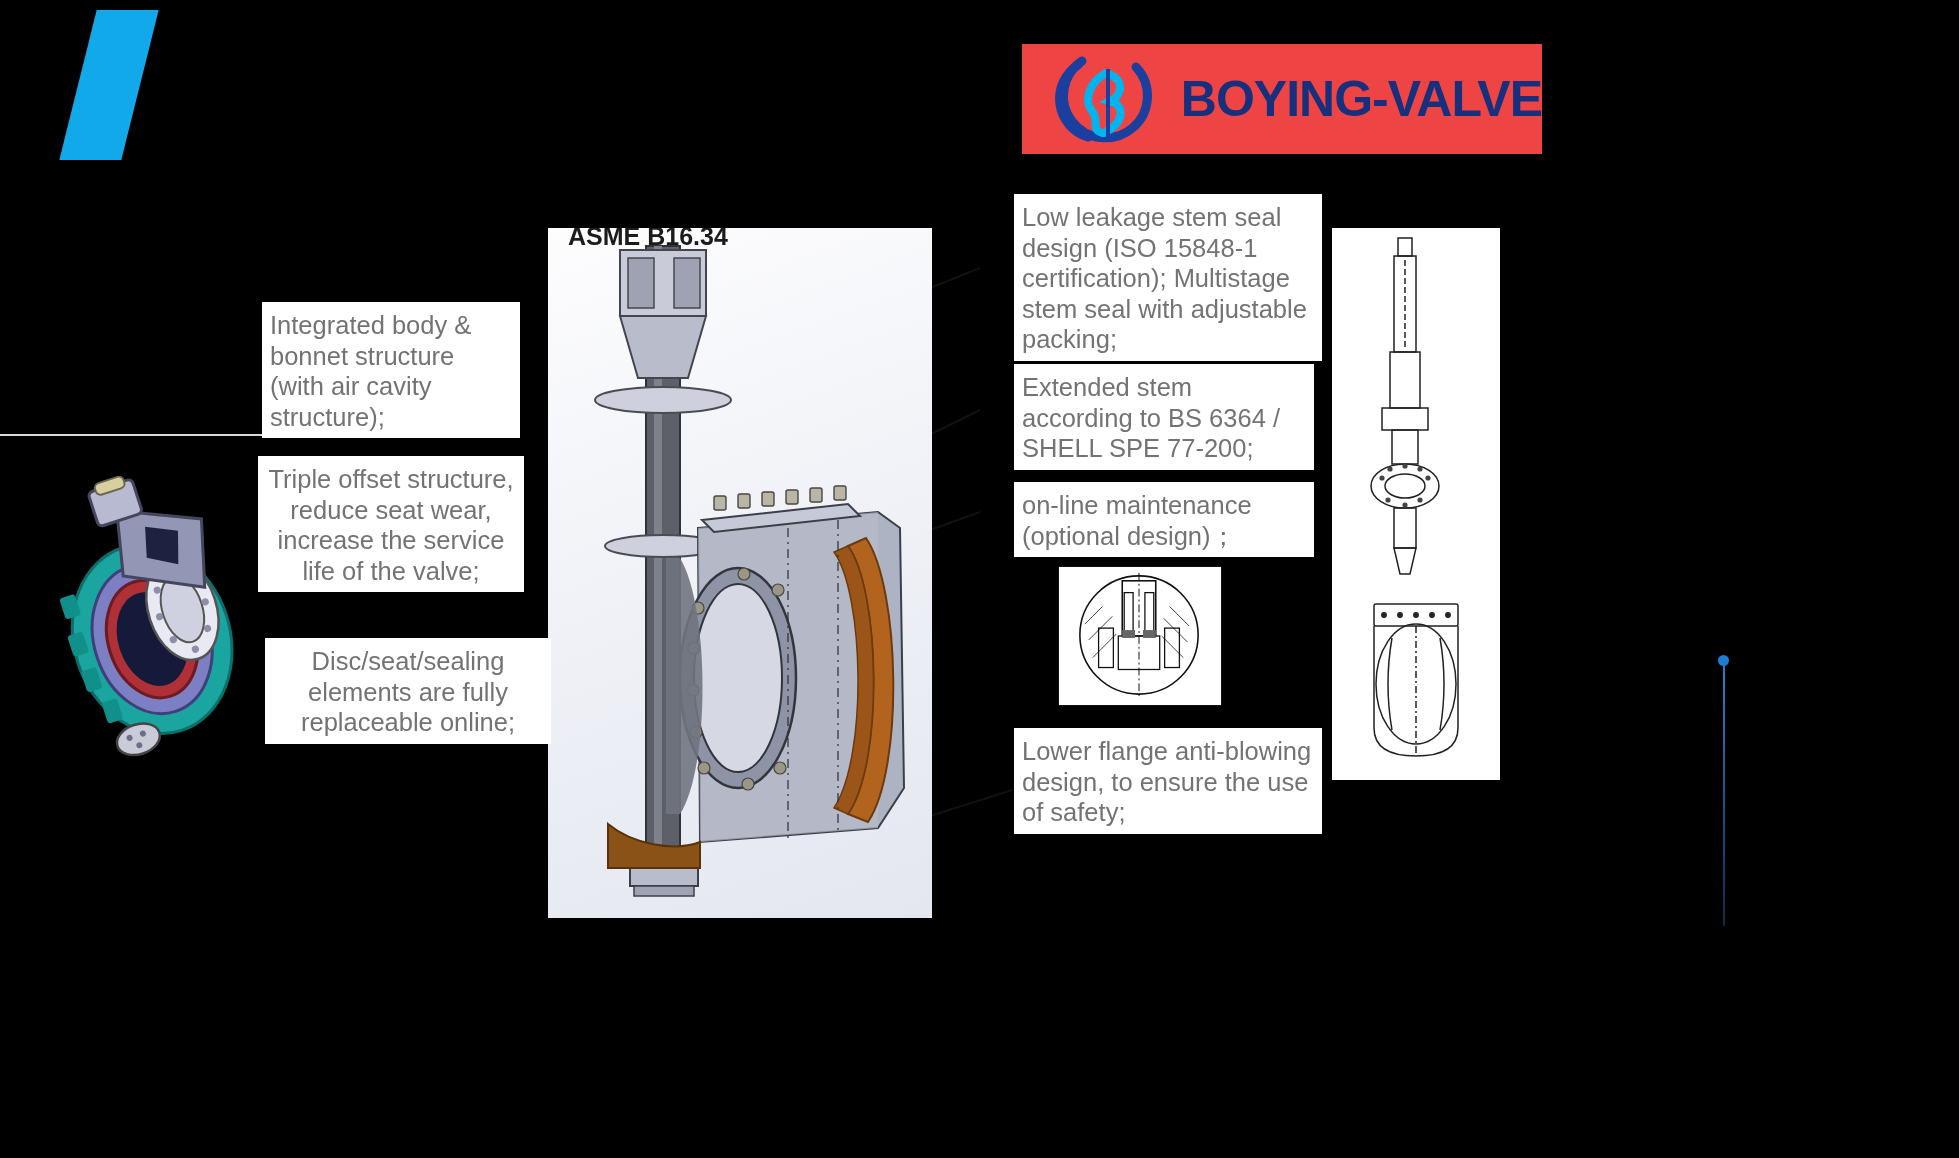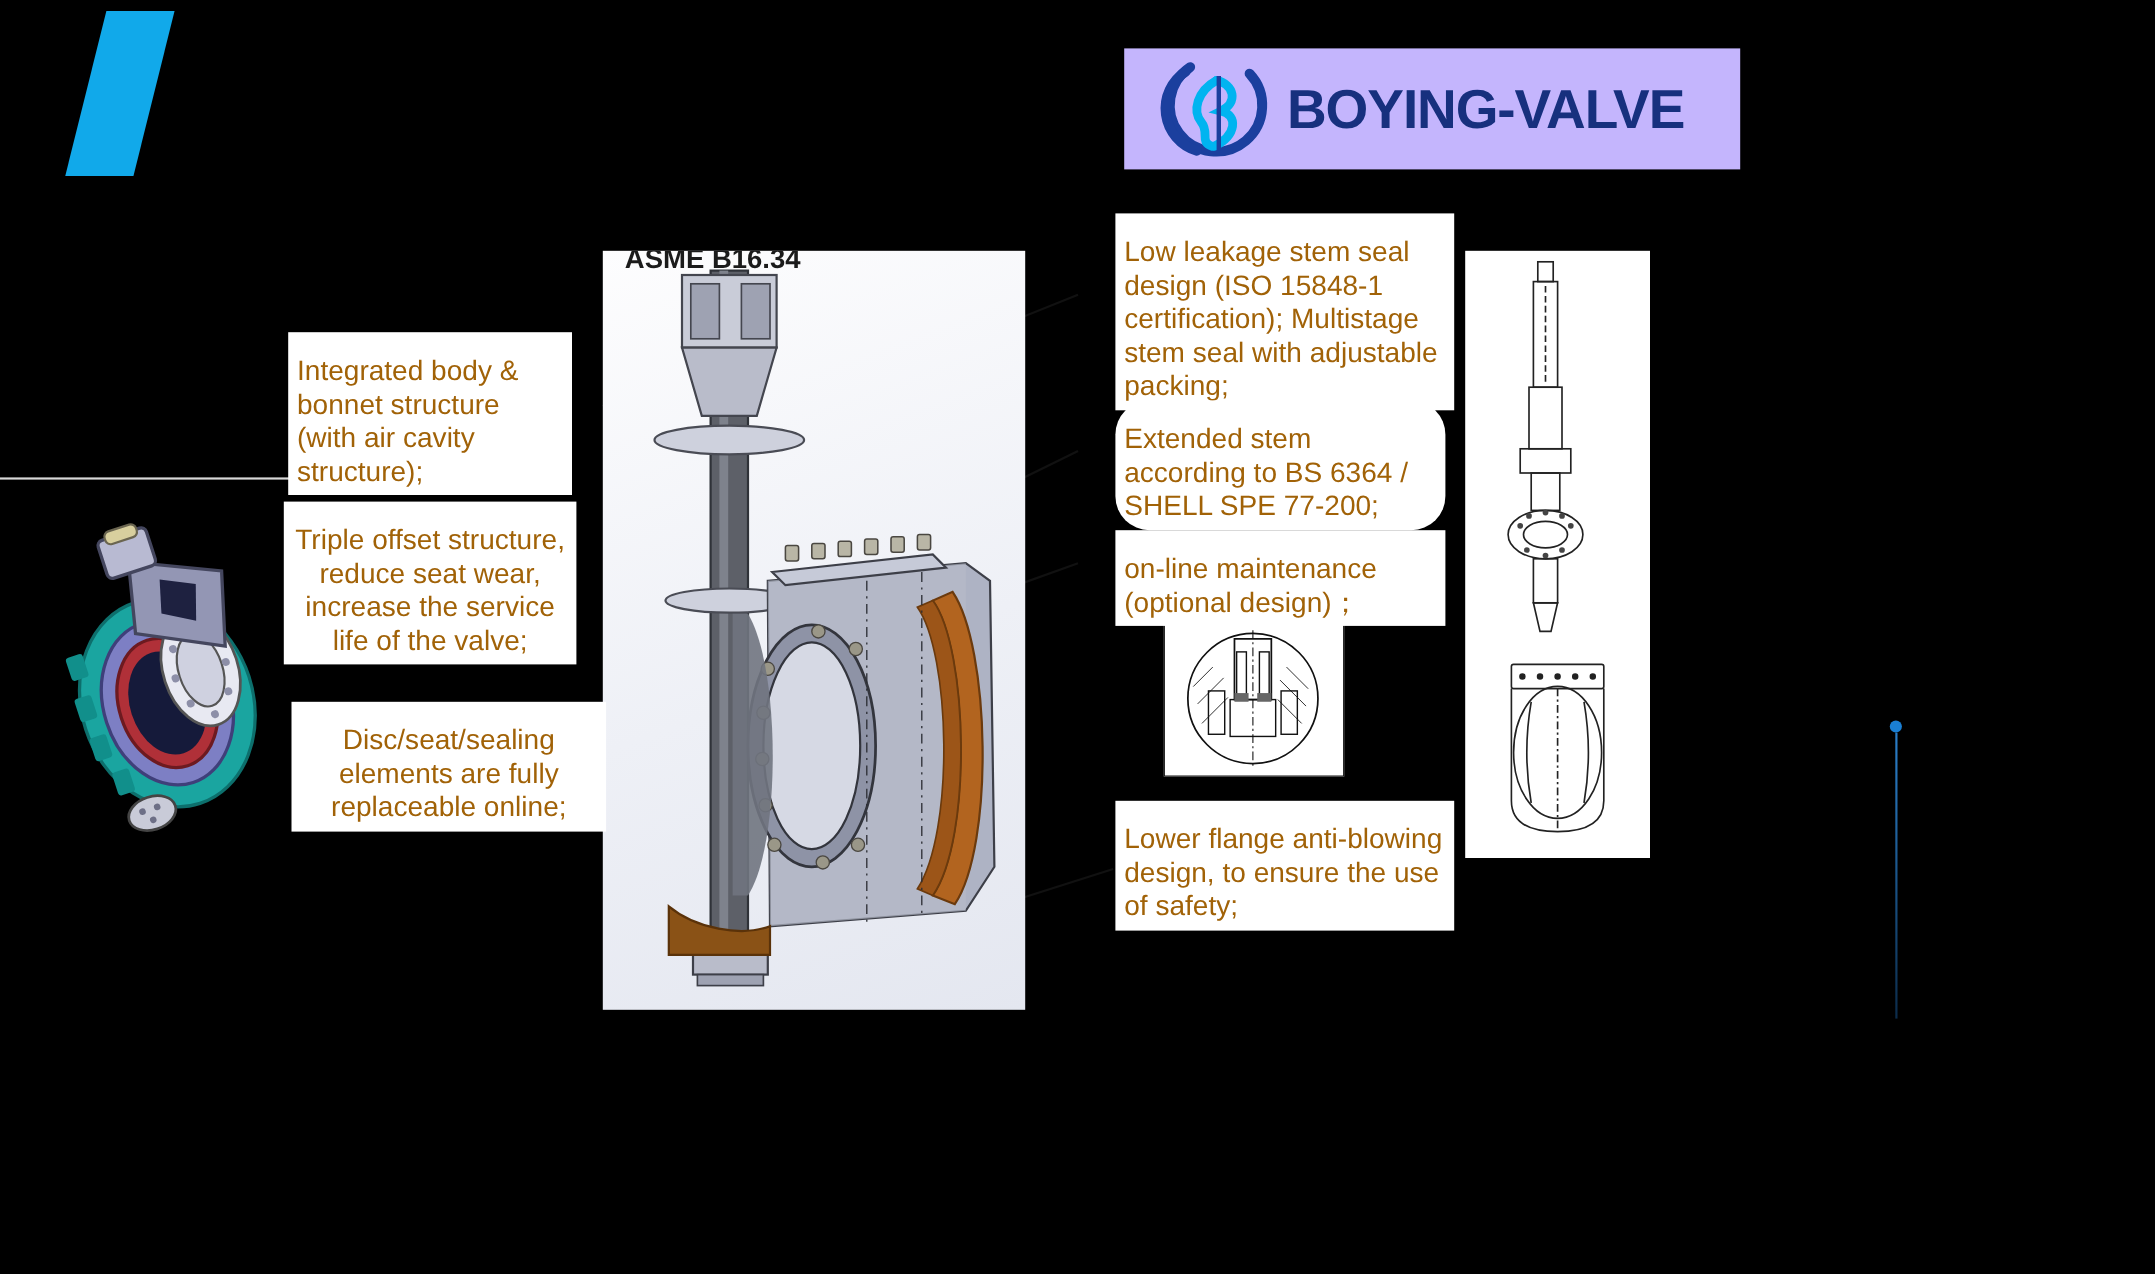--- a/index.html
+++ b/index.html
@@ -7,22 +7,22 @@
        font-family:"Liberation Sans",sans-serif;}
   .slide{position:absolute;inset:0;background:#000;}
 
   
   .accent-bar{position:absolute;left:78px;top:10px;width:62px;height:150px;
       background:#11a9ea;transform:skewX(-14deg);}
   .title-block{position:absolute;left:178px;top:14px;width:830px;}
   .title-line{color:#2b3186;font-weight:bold;font-size:46px;line-height:85px;
       white-space:nowrap;letter-spacing:-.3px;}
 
-  .logo-panel{position:absolute;left:1022px;top:44px;width:560px;height:110px;
-      background:#c4b5fd;display:flex;align-items:center;padding-left:26px;box-sizing:border-box;}
+  .logo-panel{position:absolute;left:1022px;top:44px;width:520px;height:110px;
+      background:#ef4444;display:flex;align-items:center;padding-left:26px;box-sizing:border-box;justify-content:space-between;}
   .logo-mark{width:108px;height:92px;flex:0 0 auto;position:relative;}
   .logo-text{color:#17307e;font-weight:bold;font-size:50px;letter-spacing:-1px;
       margin-left:14px;white-space:nowrap;}
 
   
   .center-panel{position:absolute;left:548px;top:228px;width:384px;height:690px;
       background:linear-gradient(160deg,#fdfdfe 0%,#eef0f6 55%,#e4e7f0 100%);overflow:hidden;}
   .center-caption{position:absolute;left:20px;top:-6px;font-size:25px;font-weight:bold;
       color:#1b1b1b;white-space:nowrap;}
   .right-panel{position:absolute;left:1332px;top:228px;width:168px;height:552px;
@@ -31,22 +31,22 @@
   .detail-inset{position:absolute;left:1058px;top:566px;width:162px;height:138px;
       background:#fff;border:1px solid #111;overflow:hidden;}
 
   .hairline{position:absolute;left:0px;top:434px;width:282px;height:2px;background:#d8d8d8;}
   .blue-dot{position:absolute;left:1718px;top:655px;width:11px;height:11px;border-radius:50%;
       background:#1a7fd4;}
   .blue-line{position:absolute;left:1723px;top:666px;width:2px;height:260px;
       background:linear-gradient(#2a7ec9,#0b2b4a);}
 
   
-  .callout{position:absolute;background:#fff;color:#a16207;font-size:25.5px;
-      line-height:30.5px;padding:20px 8px 6px 8px;box-sizing:border-box;}
+  .callout{position:absolute;background:#fff;color:#737373;font-size:25.5px;
+      line-height:30.5px;padding:8px 8px 6px 8px;box-sizing:border-box;}
   .ctr{text-align:center;}
 
   svg.leader{position:absolute;left:0;top:0;width:1959px;height:1158px;
       pointer-events:none;overflow:visible;}
 </style>
 </head>
 <body>
 
 <div class="slide">
 
@@ -255,19 +255,19 @@
 
   <div class="callout" style="left:262px;top:302px;width:258px;">Integrated body &amp; bonnet structure (with air cavity structure);</div>
 
   <div class="callout ctr" style="left:258px;top:456px;width:266px;">Triple offset structure, reduce seat wear, increase the service life of the valve;</div>
 
   <div class="callout ctr" style="left:265px;top:638px;width:286px;">Disc/seat/sealing elements are fully replaceable online;</div>
 
 
   <div class="callout" style="left:1014px;top:194px;width:308px;">Low leakage stem seal design (ISO 15848-1 certification); Multistage stem seal with adjustable packing;</div>
 
-  <div class="callout" style="left:1014px;top:364px;width:300px;border-radius:31px;">Extended stem according to BS 6364 / SHELL SPE 77-200;</div>
+  <div class="callout" style="left:1014px;top:364px;width:300px;">Extended stem according to BS 6364 / SHELL SPE 77-200;</div>
 
   <div class="callout" style="left:1014px;top:482px;width:300px;">on-line maintenance (optional design)；</div>
 
   <div class="callout" style="left:1014px;top:728px;width:308px;">Lower flange anti-blowing design, to ensure the use of safety;</div>
 
 </div>
 
 </body></html>

